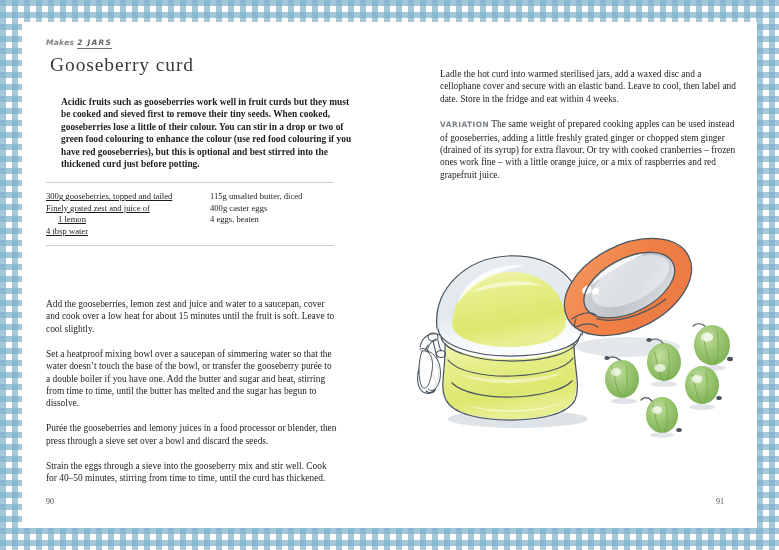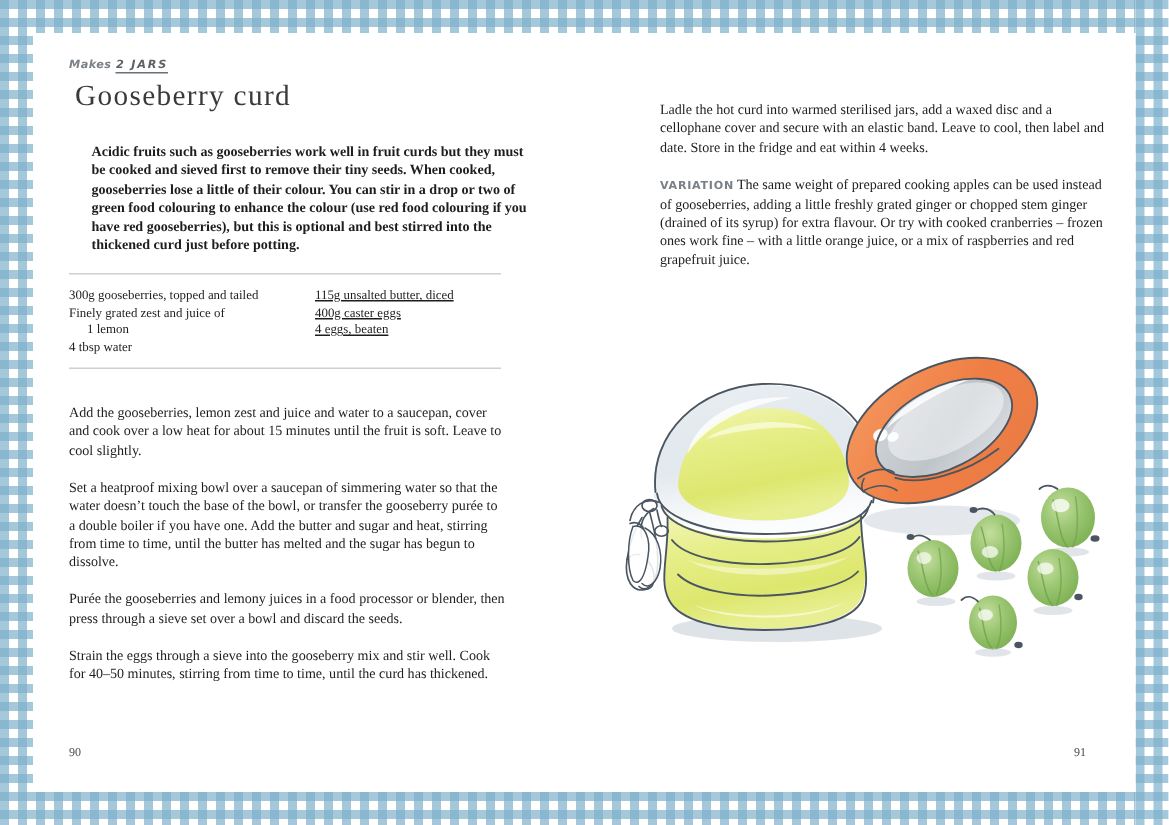--- a/index.html
+++ b/index.html
@@ -134,29 +134,29 @@
   .ing-cols {
     display: flex;
     padding: 8px 0 8px 0;
   }
   .ing-col {
     font-family: "Liberation Serif", "DejaVu Serif", serif;
     font-size: 8.6px;
     line-height: 11.6px;
     color: #1d1d1d;
   }
-  .ing-col.first  { width: 164px; }
-  .ing-col.second { width: 124px; text-decoration: underline; }
+  .ing-col.first  { width: 164px; text-decoration: underline; }
+  .ing-col.second { width: 124px; }
   .ing-item.indent { padding-left: 12px; }
 
   
   .steps {
     position: absolute;
     left: 0;
-    top: 248px;
+    top: 276px;
     width: 292px;
   }
   .steps p.body-text { margin-bottom: 12.5px; }
   .steps p.body-text:last-child { margin-bottom: 0; }
 
   
   .right-top {
     position: absolute;
     left: 0;
     top: 46px;

